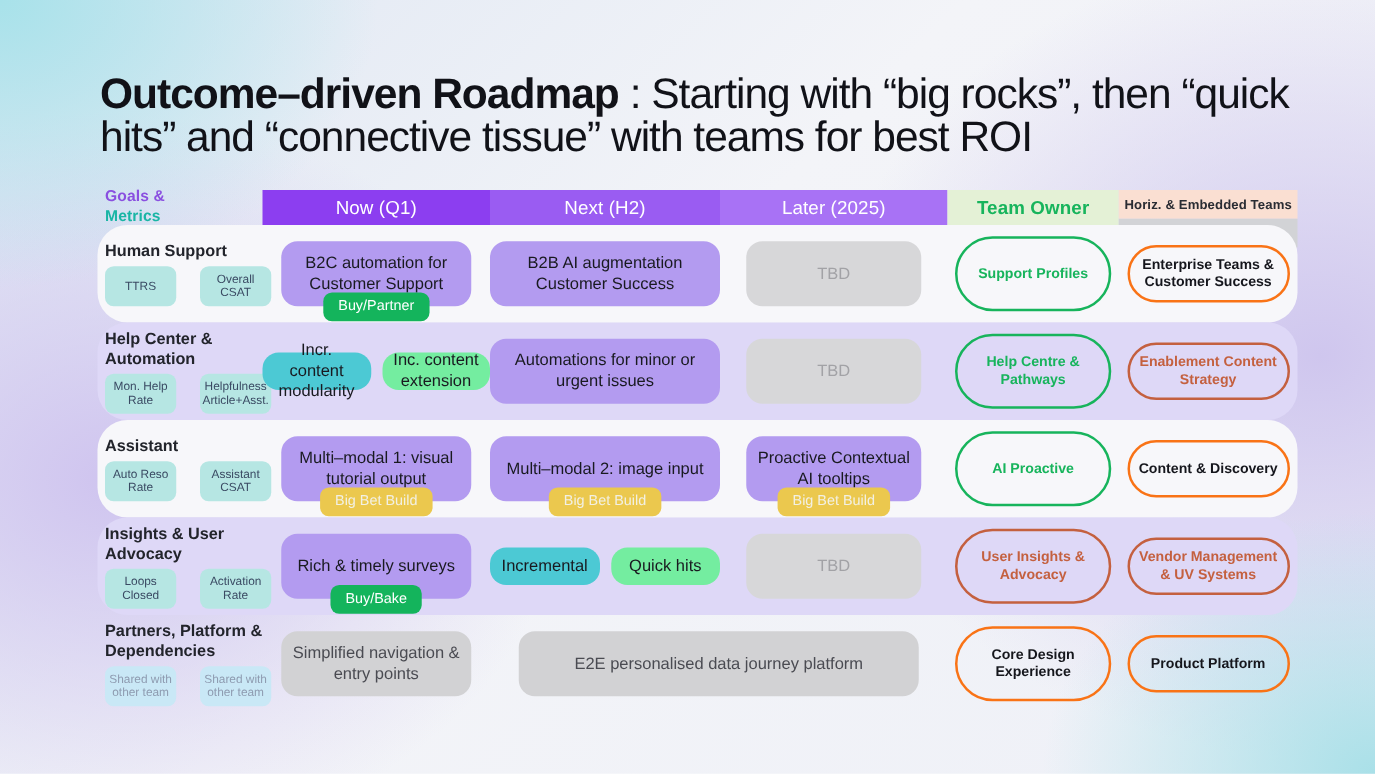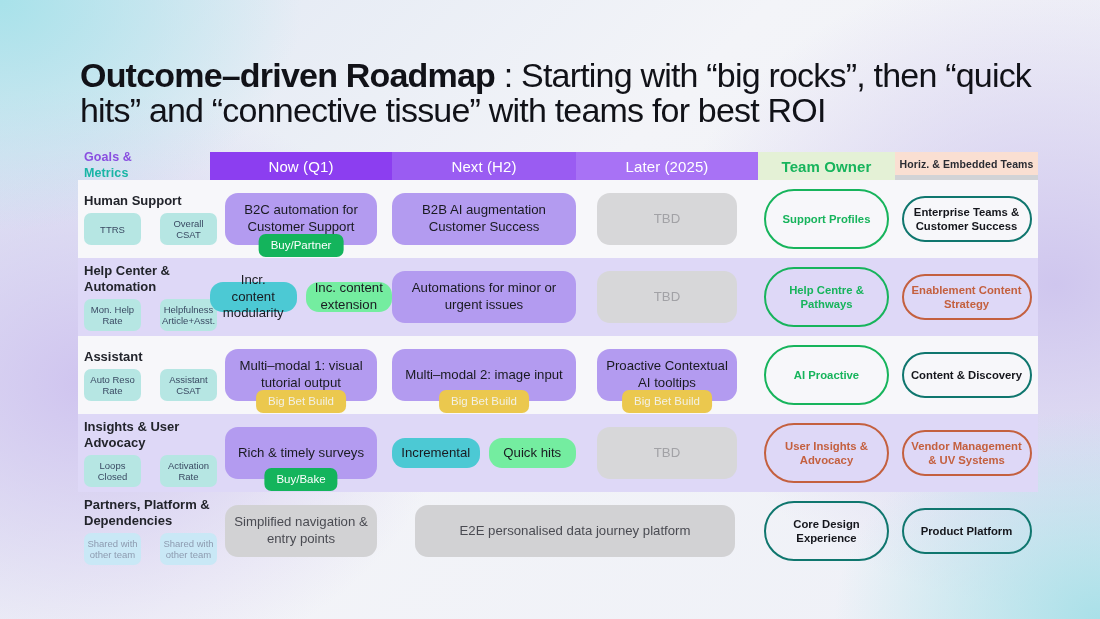--- a/index.html
+++ b/index.html
@@ -63,21 +63,21 @@
     display: flex; align-items: center; justify-content: center;
     font-size: 10.5px; font-weight: 700;
   }
   .hdr .c-horiz .h-bot {
     height: 23px; background: #d2d3d6; color: #2a2c33;
     display: flex; align-items: center; justify-content: center;
     font-size: 10.5px; font-weight: 700;
   }
 
   
-  .row { display: flex; position: relative; }
+  .row { display: flex; position: relative; border-radius: 24px; }
   .row.alt  { background: #f7f7fa; }
   .row.alt2 { background: #ded8f7; }
   .row.tall { height: 78px; }
 
   .cell { position: relative; display: flex; align-items: center; justify-content: center; }
 
   
   .goals-cell {
     flex-direction: column; align-items: flex-start; justify-content: center;
     padding-left: 6px; gap: 5px;
@@ -128,21 +128,21 @@
   
   .pill {
     border-radius: 999px; background: transparent;
     display: flex; align-items: center; justify-content: center; text-align: center;
     font-size: 11.3px; font-weight: 700; line-height: 1.25;
     padding: 4px 6px;
   }
   .c-owner .pill { width: 125px; height: 60px; }
   .c-horiz .pill { width: 130px; height: 46px; }
   .pill.green { border: 2px solid #17b45c; color: #17b45c; }
-  .pill.dark  { border: 2px solid #0f766e; color: #15161c; }
+  .pill.dark  { border: 2px solid #f97316; color: #15161c; }
   .pill.rust  { border: 2px solid #c4603f; color: #c4603f; }
 
   
   .span2 { width: 320px; }
 </style>
 </head>
 <body>
 
 <div class="title">
   <span class="lead">Outcome–driven Roadmap</span><span class="rest"> : Starting with “big rocks”, then “quick hits” and “connective tissue” with teams for best ROI</span>

